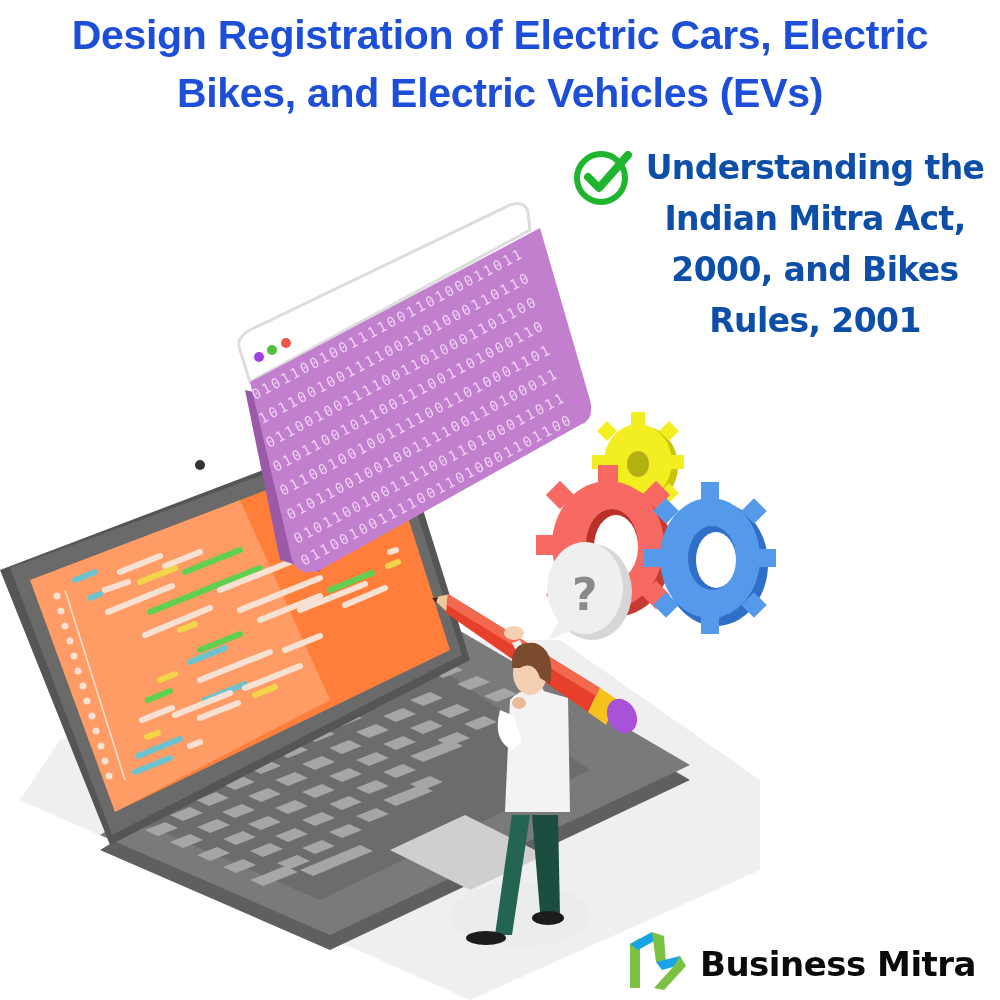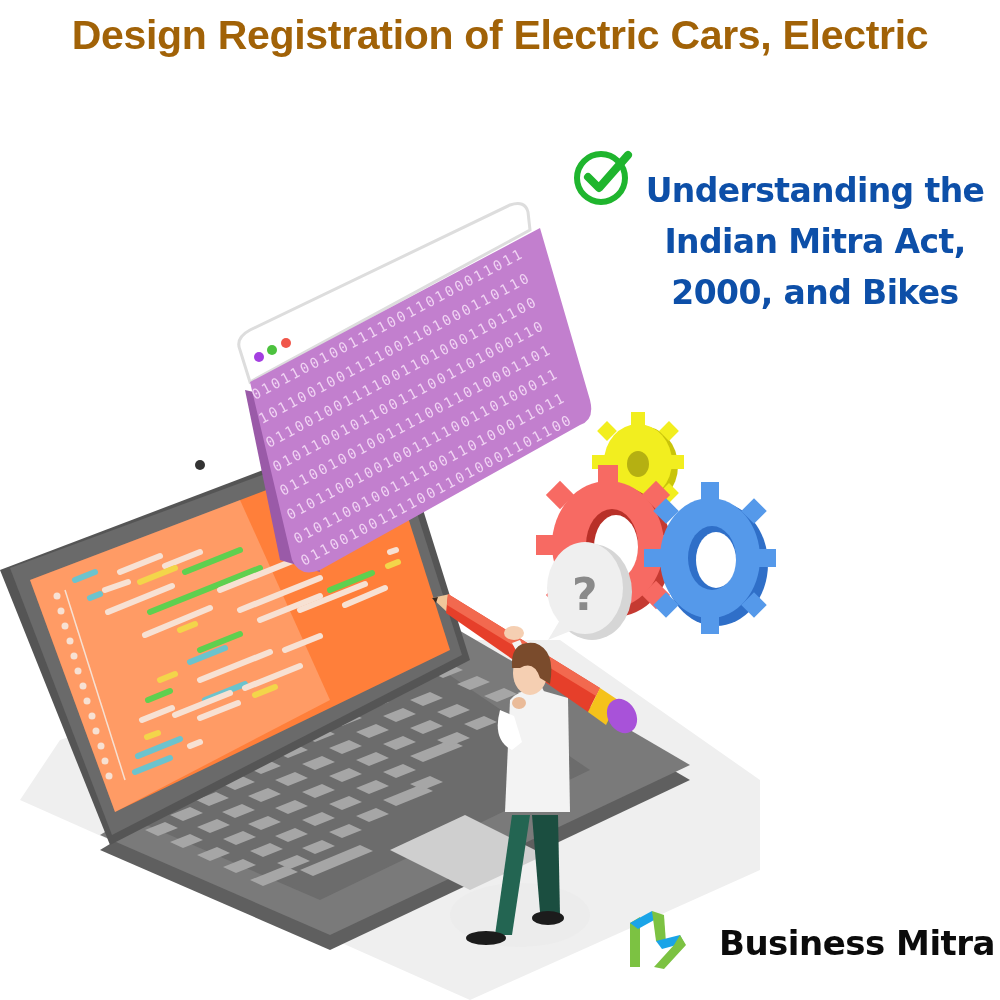--- a/index.html
+++ b/index.html
@@ -1,53 +1,55 @@
 <!DOCTYPE html>
 <html><head>
   <meta charset="utf-8">
   <style>
     html, body { margin: 0; padding: 0; background: #ffffff; }
     body { width: 1000px; height: 1000px; position: relative; overflow: hidden; font-family: "Liberation Sans", sans-serif; }
     .title {
       position: absolute; left: 0; top: 6px; width: 1000px; text-align: center;
       font-family: "Liberation Sans", sans-serif; font-weight: bold; font-size: 41px;
-      line-height: 58px; color: #a16207; letter-spacing: -0.3px;
+      line-height: 58px; color: #1d4ed8; letter-spacing: -0.3px;
     }
     .title span { display: block; }
     .subtitle {
-      position: absolute; left: 630px; top: 165px; width: 370px; text-align: center;
+      position: absolute; left: 630px; top: 142px; width: 370px; text-align: center;
       font-family: "DejaVu Sans", sans-serif; font-weight: bold; font-size: 33px;
       line-height: 51px; color: #0d4fa8; letter-spacing: -0.6px;
     }
     .subtitle span { display: block; }
     .check { position: absolute; left: 572px; top: 145px; width: 62px; height: 62px; }
     .illus { position: absolute; left: 0; top: 180px; width: 1000px; height: 820px; }
-    .brand { position: absolute; left: 626px; top: 903px; height: 70px; display: flex; align-items: center; gap: 19px; }
+    .brand { position: absolute; left: 626px; top: 924px; height: 70px; display: flex; align-items: center; }
     .brand-logo { width: 66px; height: 66px; }
     .brand-name {
       font-family: "DejaVu Sans", sans-serif; font-weight: bold; font-size: 34px; color: #0b0b0b;
       margin-left: 8px; letter-spacing: -0.5px; margin-top: 10px;
     }
   </style>
 </head>
 <body>
 
 <div class="title">
   <span>Design Registration of Electric Cars, Electric</span>
+  <span>Bikes, and Electric Vehicles (EVs)</span>
 </div>
 
 <svg class="check" viewBox="0 0 62 62">
   <circle cx="29" cy="33" r="24" fill="none" stroke="#1fb52e" stroke-width="6"></circle>
   <path d="M16 32 L27 43 L56 10" fill="none" stroke="#1fb52e" stroke-width="8" stroke-linecap="round" stroke-linejoin="round"></path>
 </svg>
 
 <div class="subtitle">
   <span>Understanding the</span>
   <span>Indian Mitra Act,</span>
   <span>2000, and Bikes</span>
+  <span>Rules, 2001</span>
 </div>
 
 <svg class="illus" viewBox="0 180 1000 820">
 
   <g>
     <polygon points="20,800 470,1000 760,870 760,780 560,640 360,640 60,740" fill="#efefef"></polygon>
     <ellipse cx="520" cy="915" rx="70" ry="32" fill="#ececec"></ellipse>
   </g>
 
   <g>

